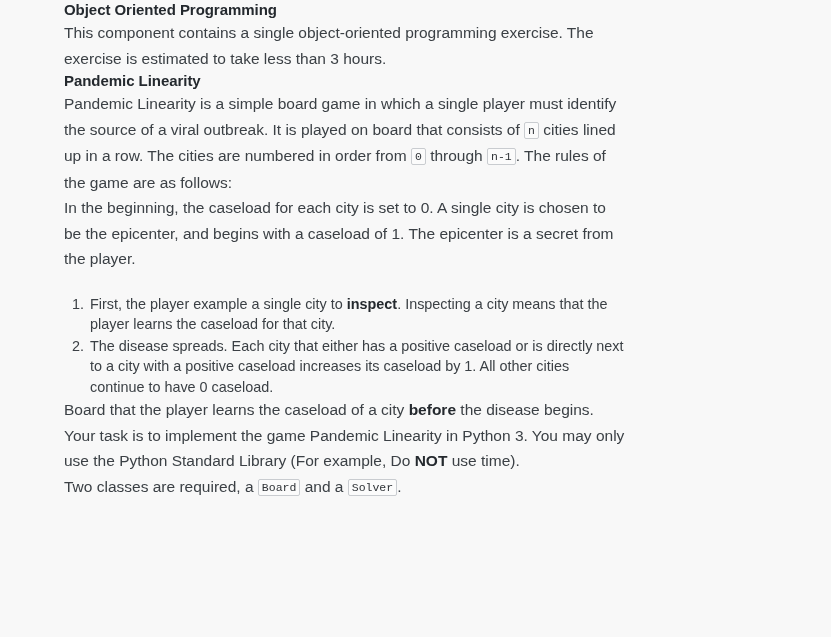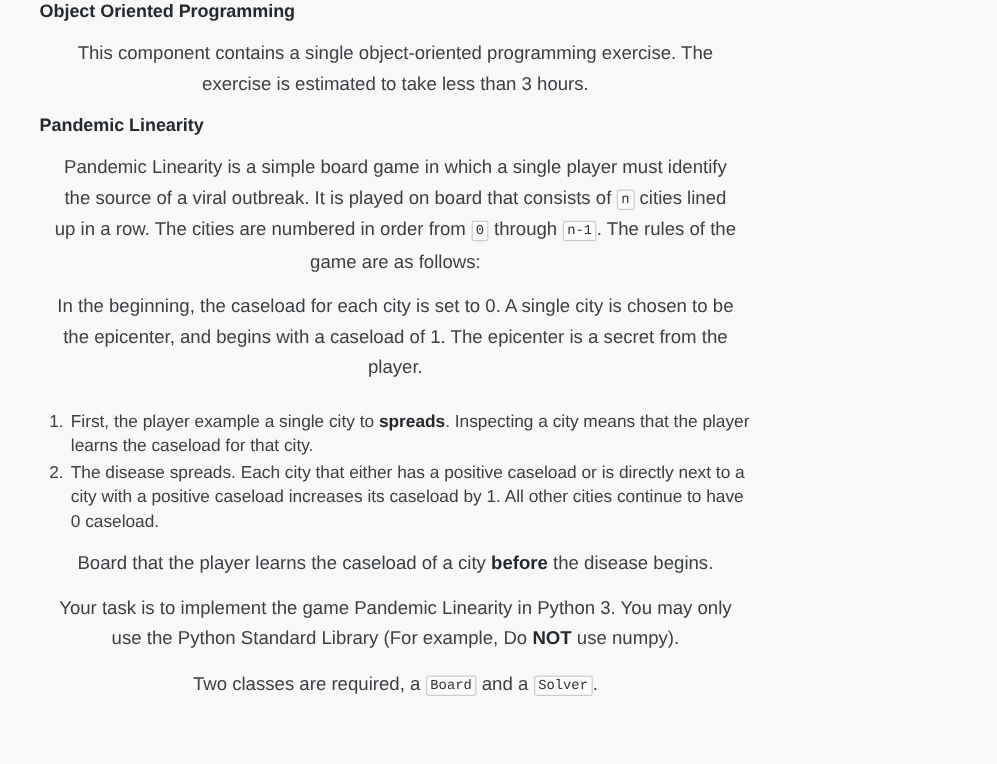--- a/index.html
+++ b/index.html
@@ -8,42 +8,41 @@
     background: #f8f8f8;
   }
   body {
     width: 831px;
     height: 637px;
     font-family: "Liberation Sans", sans-serif;
     color: #3b4045;
     overflow: hidden;
   }
   .doc {
-    padding: 0 45px 0 33px;
+    padding: 0 45px 0 64px;
     box-sizing: border-box;
     width: 671px;
   }
   h3.section-heading {
     font-size: 15px;
     font-weight: bold;
     color: #24292e;
     margin: 0;
     padding: 0;
     line-height: 20px;
     letter-spacing: -0.05px;
   }
   .heading-1 { margin-top: 6px; }
   .heading-2 { margin-top: 33px; }
   p.para {
     font-size: 15.5px;
     line-height: 25.5px;
-    margin: 12px;
+    margin: 0;
     padding: 0;
     color: #3b4045;
-    text-align: center;
   }
   .para-gap-lg { margin-top: 28px; }
   .para-gap-md { margin-top: 25px; }
   .para-gap-sm { margin-top: 23px; }
   ol.rules {
     margin: 22px 0 0 0;
     padding-left: 24px;
     font-size: 14.4px;
     line-height: 20.5px;
     color: #3b4045;
@@ -82,32 +81,32 @@
 
   <p class="para para-gap-lg">
     <span>Pandemic Linearity is a simple board game in which a single player must identify the source of a viral outbreak. It is played on board that consists of </span><code class="inline-code">n</code><span> cities lined up in a row. The cities are numbered in order from </span><code class="inline-code">0</code><span> through </span><code class="inline-code">n-1</code><span>. The rules of the game are as follows:</span>
   </p>
 
   <p class="para para-gap-md">In the beginning, the caseload for each city is set to 0. A single city is chosen to be the epicenter, and begins with a caseload of 1. The epicenter is a secret from the player.</p>
 
 
   <ol class="rules">
     <li>
-      <span>First, the player example a single city to </span><strong class="bold-term">spreads</strong><span>. Inspecting a city means that the player learns the caseload for that city.</span>
+      <span>First, the player example a single city to </span><strong class="bold-term">inspect</strong><span>. Inspecting a city means that the player learns the caseload for that city.</span>
     </li>
     <li>
       <span>The disease spreads. Each city that either has a positive caseload or is directly next to a city with a positive caseload increases its caseload by 1. All other cities continue to have 0 caseload.</span>
     </li>
   </ol>
 
   <p class="para para-gap-sm">
     <span>Board that the player learns the caseload of a city </span><strong class="bold-term">before</strong><span> the disease begins.</span>
   </p>
 
   <p class="para para-gap-md">
-    <span>Your task is to implement the game Pandemic Linearity in Python 3. You may only use the Python Standard Library (For example, Do </span><strong class="bold-term">NOT</strong><span> use numpy).</span>
+    <span>Your task is to implement the game Pandemic Linearity in Python 3. You may only use the Python Standard Library (For example, Do </span><strong class="bold-term">NOT</strong><span> use time).</span>
   </p>
 
   <p class="para para-gap-md">
     <span>Two classes are required, a </span><code class="inline-code">Board</code><span> and a </span><code class="inline-code">Solver</code><span>.</span>
   </p>
 
 </div>
 
 </body></html>

